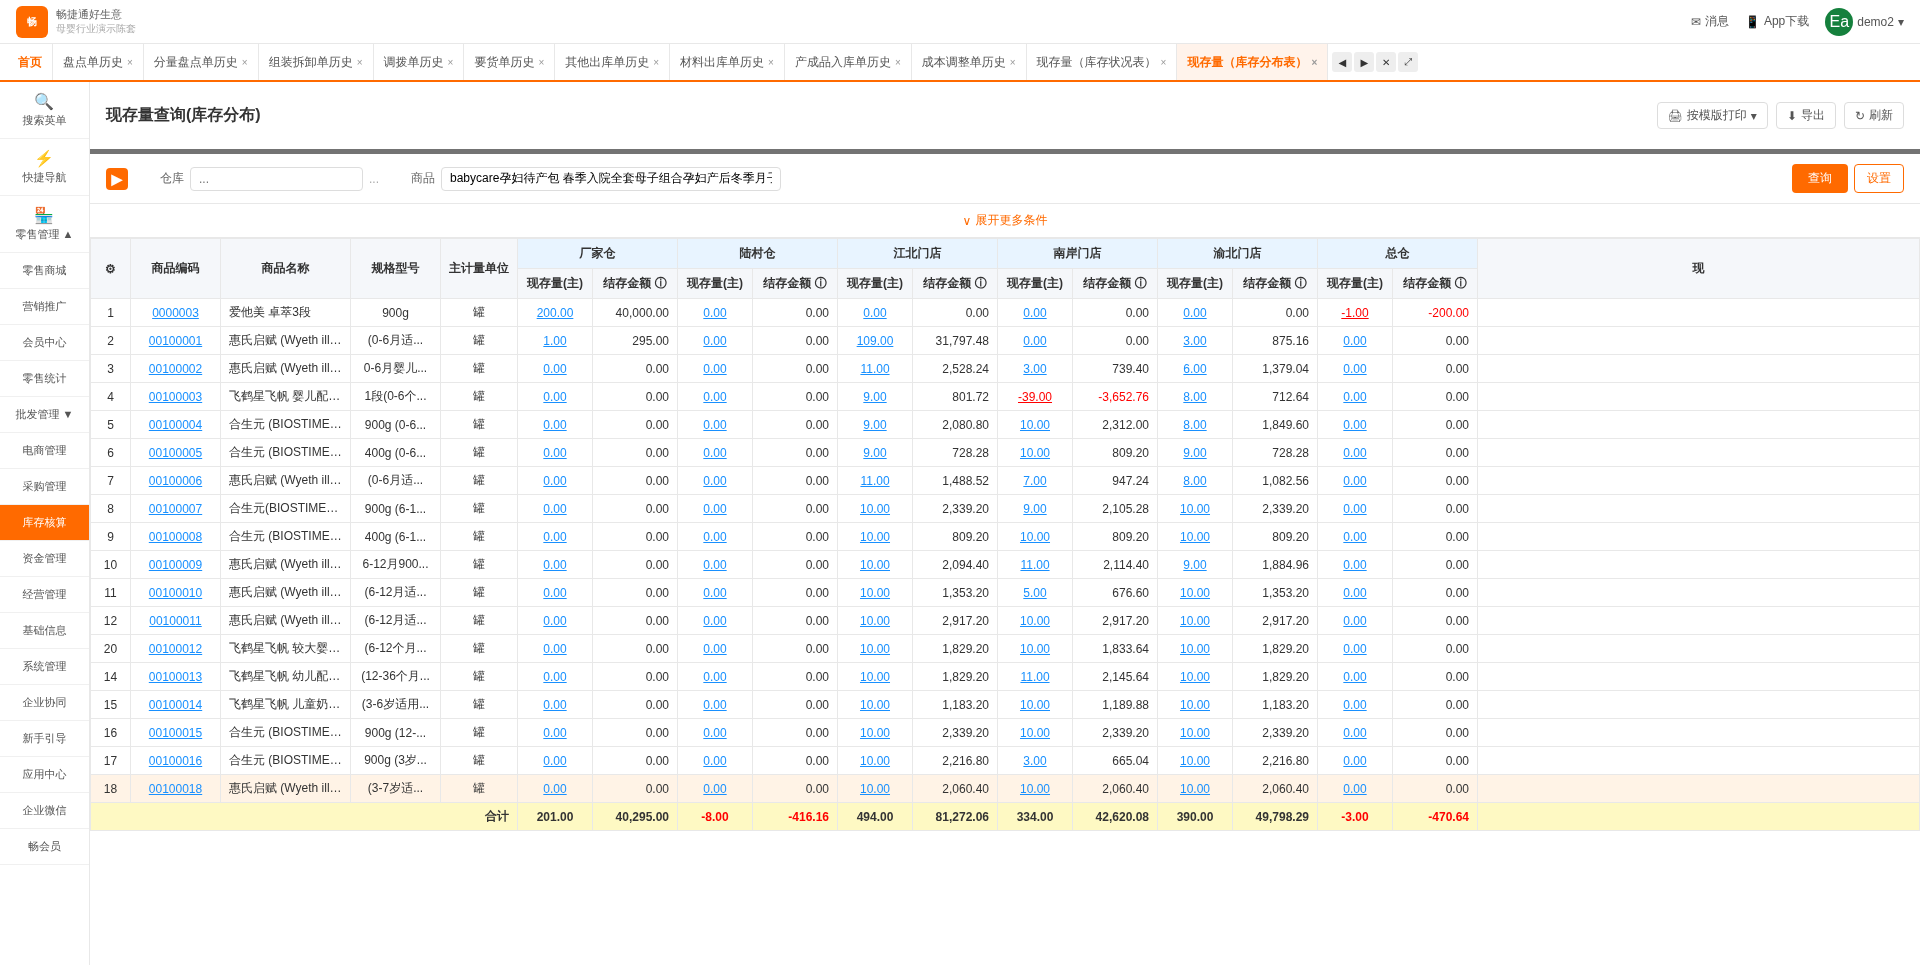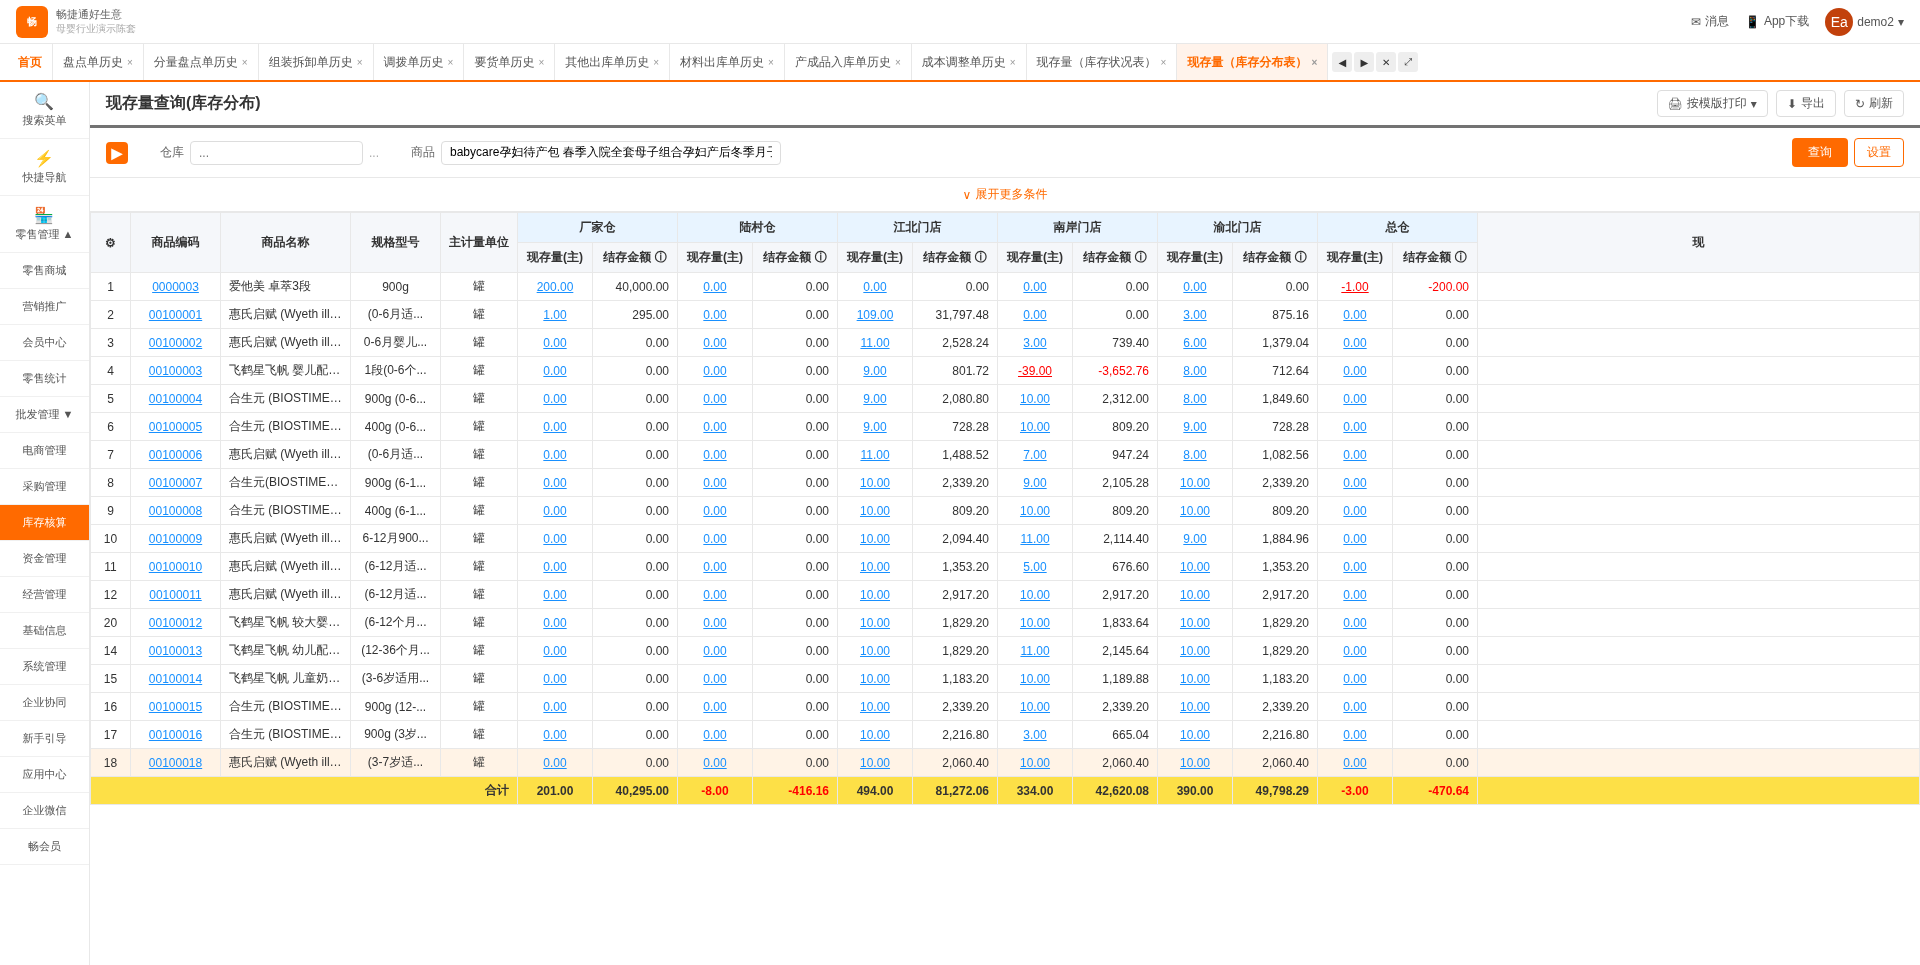--- a/index.html
+++ b/index.html
@@ -9,21 +9,21 @@
     .top-bar {
       display: flex; align-items: center; justify-content: space-between;
       background: #fff; height: 44px; padding: 0 16px;
       border-bottom: 1px solid #e8e8e8; position: relative;
     }
     .logo-area { display: flex; align-items: center; gap: 8px; }
     .logo-icon { width: 32px; height: 32px; background: #ff6a00; border-radius: 6px; display:flex;align-items:center;justify-content:center; color:#fff; font-weight:bold; font-size:10px; }
     .logo-text { font-size: 11px; color: #666; }
     .top-right { display: flex; align-items: center; gap: 16px; }
     .top-right-item { display: flex; align-items: center; gap: 4px; color: #555; cursor: pointer; font-size: 12px; }
-    .avatar { width: 28px; height: 28px; background: #c2410c; border-radius: 50%; display:flex;align-items:center;justify-content:center; color:#fff; font-size:14px; }
+    .avatar { width: 28px; height: 28px; background: #15803d; border-radius: 50%; display:flex;align-items:center;justify-content:center; color:#fff; font-size:16px; }
 
     
     .nav-tabs {
       display: flex; align-items: center; background: #fff;
       border-bottom: 2px solid #ff6a00; padding: 0 8px; height: 38px;
       overflow: hidden;
     }
     .nav-tab {
       display: flex; align-items: center; padding: 0 10px; height: 38px;
       white-space: nowrap; cursor: pointer; font-size: 12px; color: #555;
@@ -42,21 +42,21 @@
     .sidebar-item.active { background: #ff6a00; color: #fff; }
     .sidebar-item .si-icon { font-size: 16px; margin-bottom: 2px; }
     .sidebar-item .si-label { font-size: 11px; }
 
     
     .main { flex: 1; display: flex; flex-direction: column; overflow: hidden; }
 
     
     .page-header {
       display: flex; align-items: center; justify-content: space-between;
-      padding: 8px 16px; background: #fff; border-bottom: 3px solid #737373;
+      padding: 20px 16px; background: #fff; border-bottom: 5px solid #737373;
     }
     .page-title { font-size: 16px; font-weight: bold; color: #333; }
     .header-actions { display: flex; align-items: center; gap: 8px; }
     .btn-header { display:flex;align-items:center;gap:4px; padding: 4px 10px; border: 1px solid #ddd; border-radius: 4px; cursor: pointer; font-size: 12px; color: #555; background: #fff; }
 
     
     .filter-area {
       background: #fff; padding: 10px 16px; border-bottom: 1px solid #e8e8e8;
       display: flex; align-items: center; gap: 12px; flex-wrap: wrap;
     }
@@ -86,21 +86,21 @@
     tbody td {
       border: 1px solid #e8e8e8; padding: 5px 8px; text-align: center;
       color: #333; white-space: nowrap;
     }
     tbody tr.selected { background: #fff3e6; }
     .text-link { color: #1890ff; text-decoration: underline; cursor: pointer; }
     .text-red { color: #f00; }
     .cell-right { text-align: right; }
 
     
-    .summary-row td { background: #fde047; font-weight: bold; }
+    .summary-row td { background: #fef9c3; font-weight: bold; }
 
     
     .table-wrap::-webkit-scrollbar { height: 8px; width: 8px; }
     .table-wrap::-webkit-scrollbar-thumb { background: #ccc; border-radius: 4px; }
 
     
     .col-no { width: 40px; }
     .col-code { width: 90px; }
     .col-name { width: 130px; max-width: 130px; overflow: hidden; text-overflow: ellipsis; margin-top: 28px; }
     .col-spec { width: 90px; }

